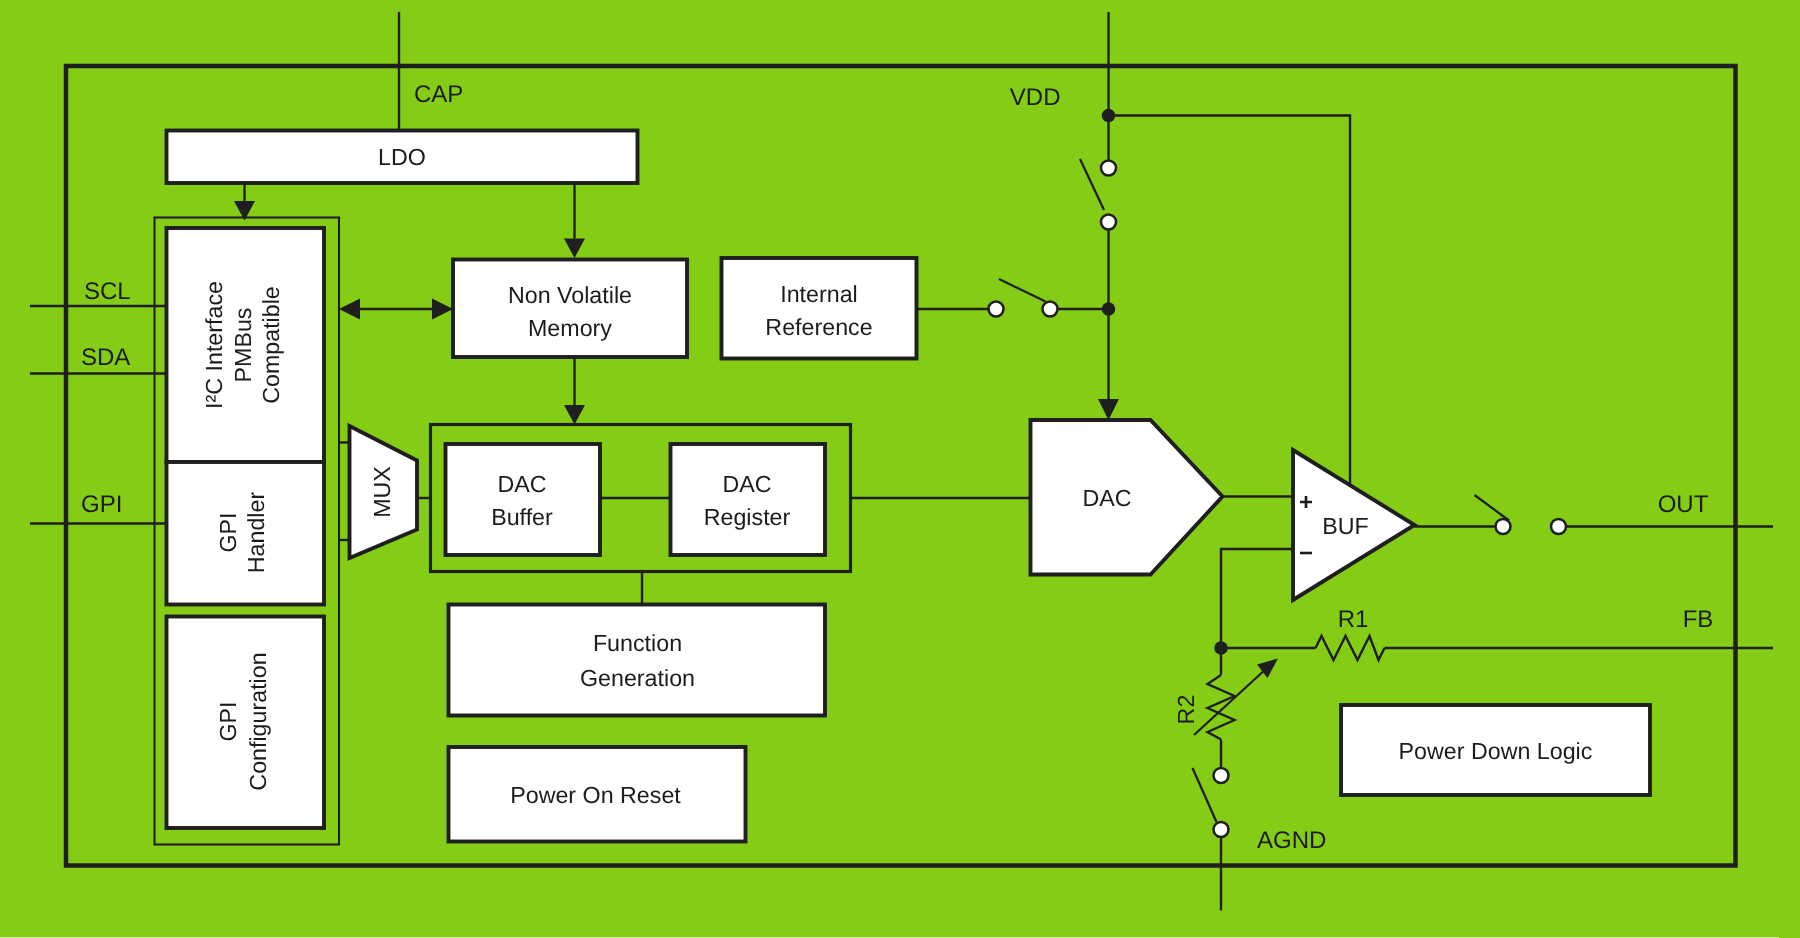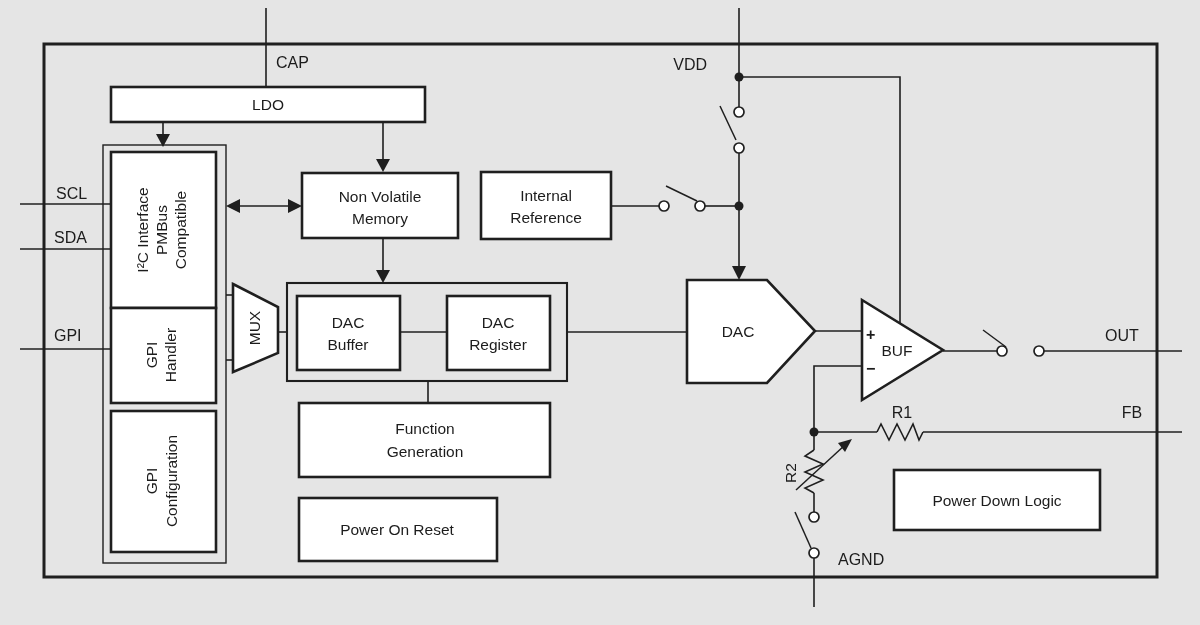--- a/index.html
+++ b/index.html
@@ -1,16 +1,16 @@
 <!DOCTYPE html>
 <html><head>
 <meta charset="utf-8">
 <style>
   html,body{margin:0;padding:0;background:#ffffff;}
-  .stage{width:1200px;height:625px;background:#e5e5e5;position:relative;overflow:hidden;}
+  .stage{width:1200px;height:625px;background:#84cc16;position:relative;overflow:hidden;}
   svg{display:block;}
   .wire{stroke:#1f1f1f;stroke-width:1.6;fill:none;}
   .lever{stroke:#1f1f1f;stroke-width:1.5;fill:none;}
   .boxthick{stroke:#1f1f1f;stroke-width:2.6;fill:#ffffff;}
   .boxmid{stroke:#1f1f1f;stroke-width:2.1;fill:none;}
   .boxthin{stroke:#1f1f1f;stroke-width:1.4;fill:none;}
   .chip{stroke:#1f1f1f;stroke-width:3;fill:none;}
   .head{fill:#1f1f1f;stroke:none;}
   .dot{fill:#1f1f1f;stroke:none;}
   .swc{fill:#ffffff;stroke:#1f1f1f;stroke-width:1.7;}

